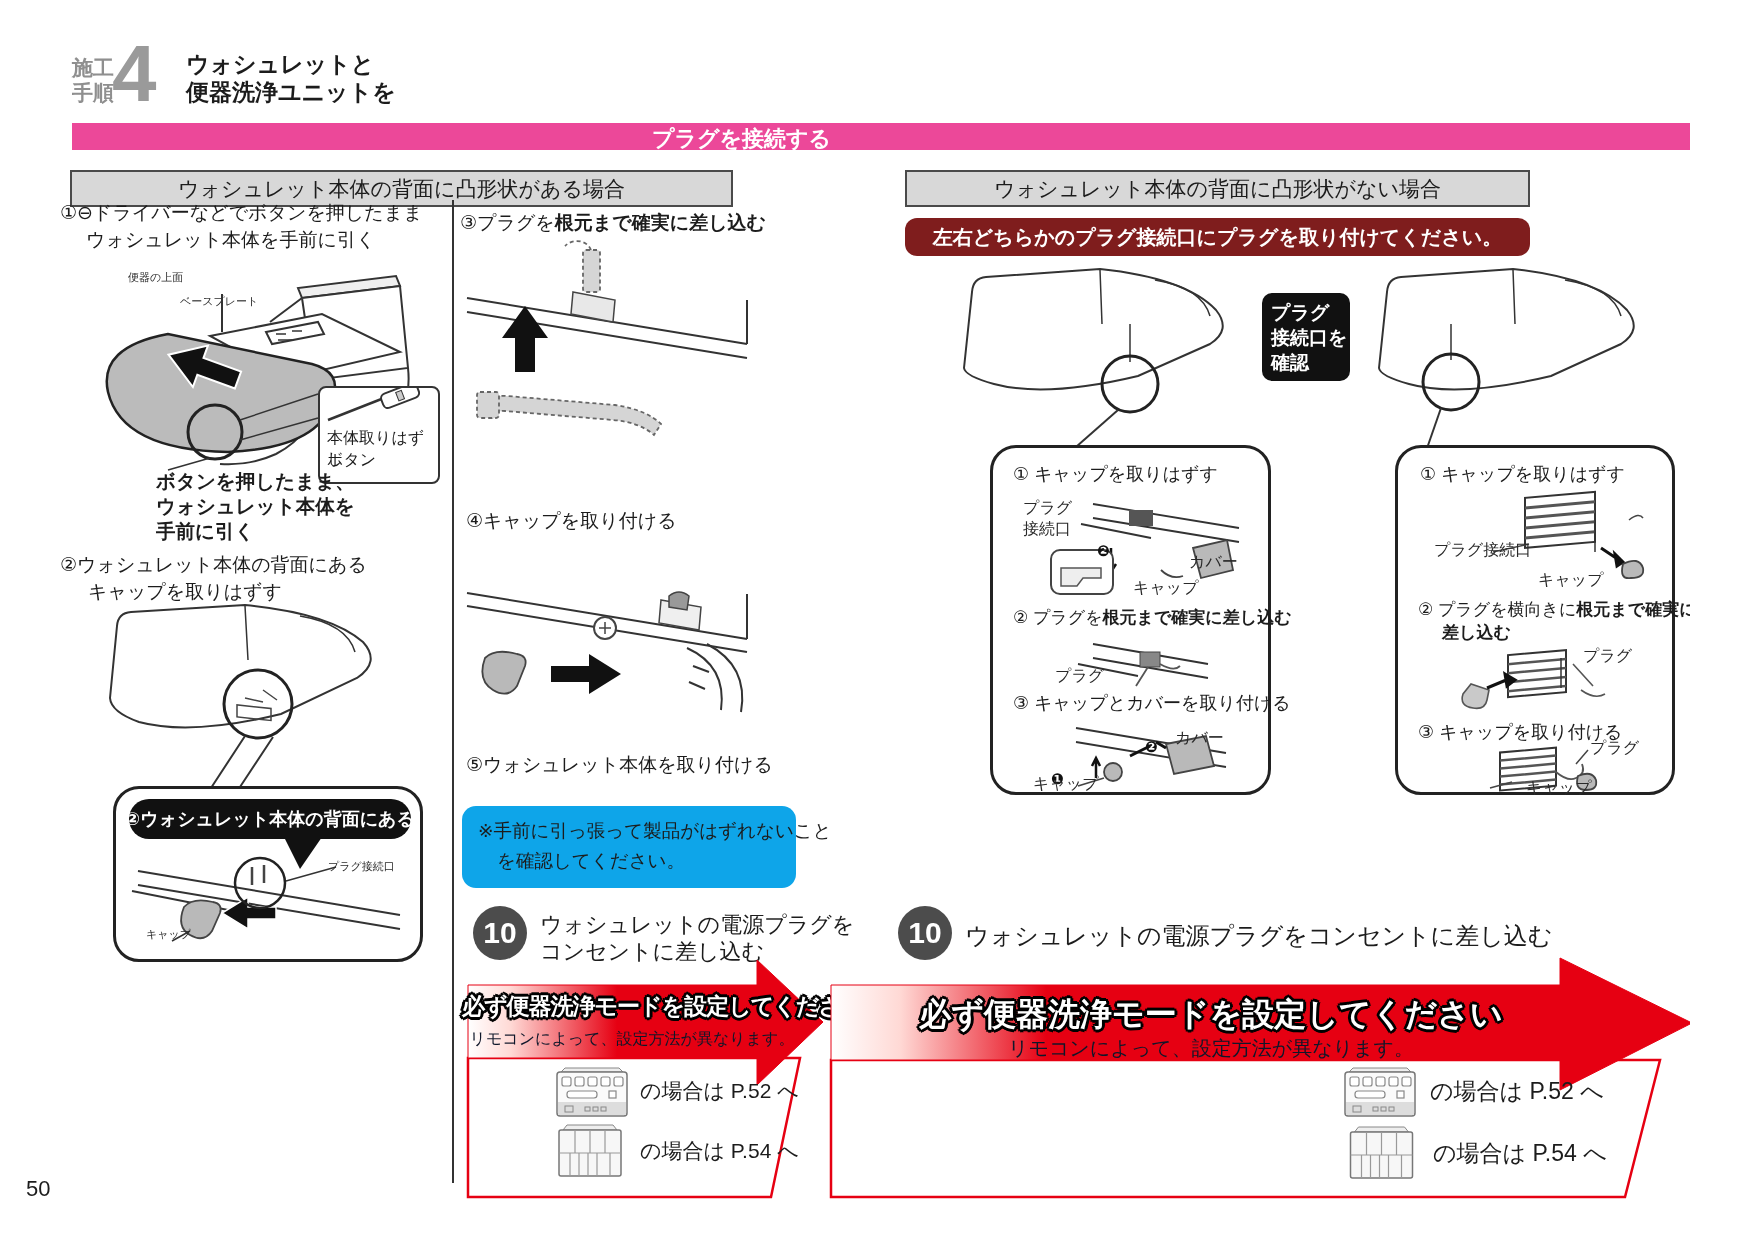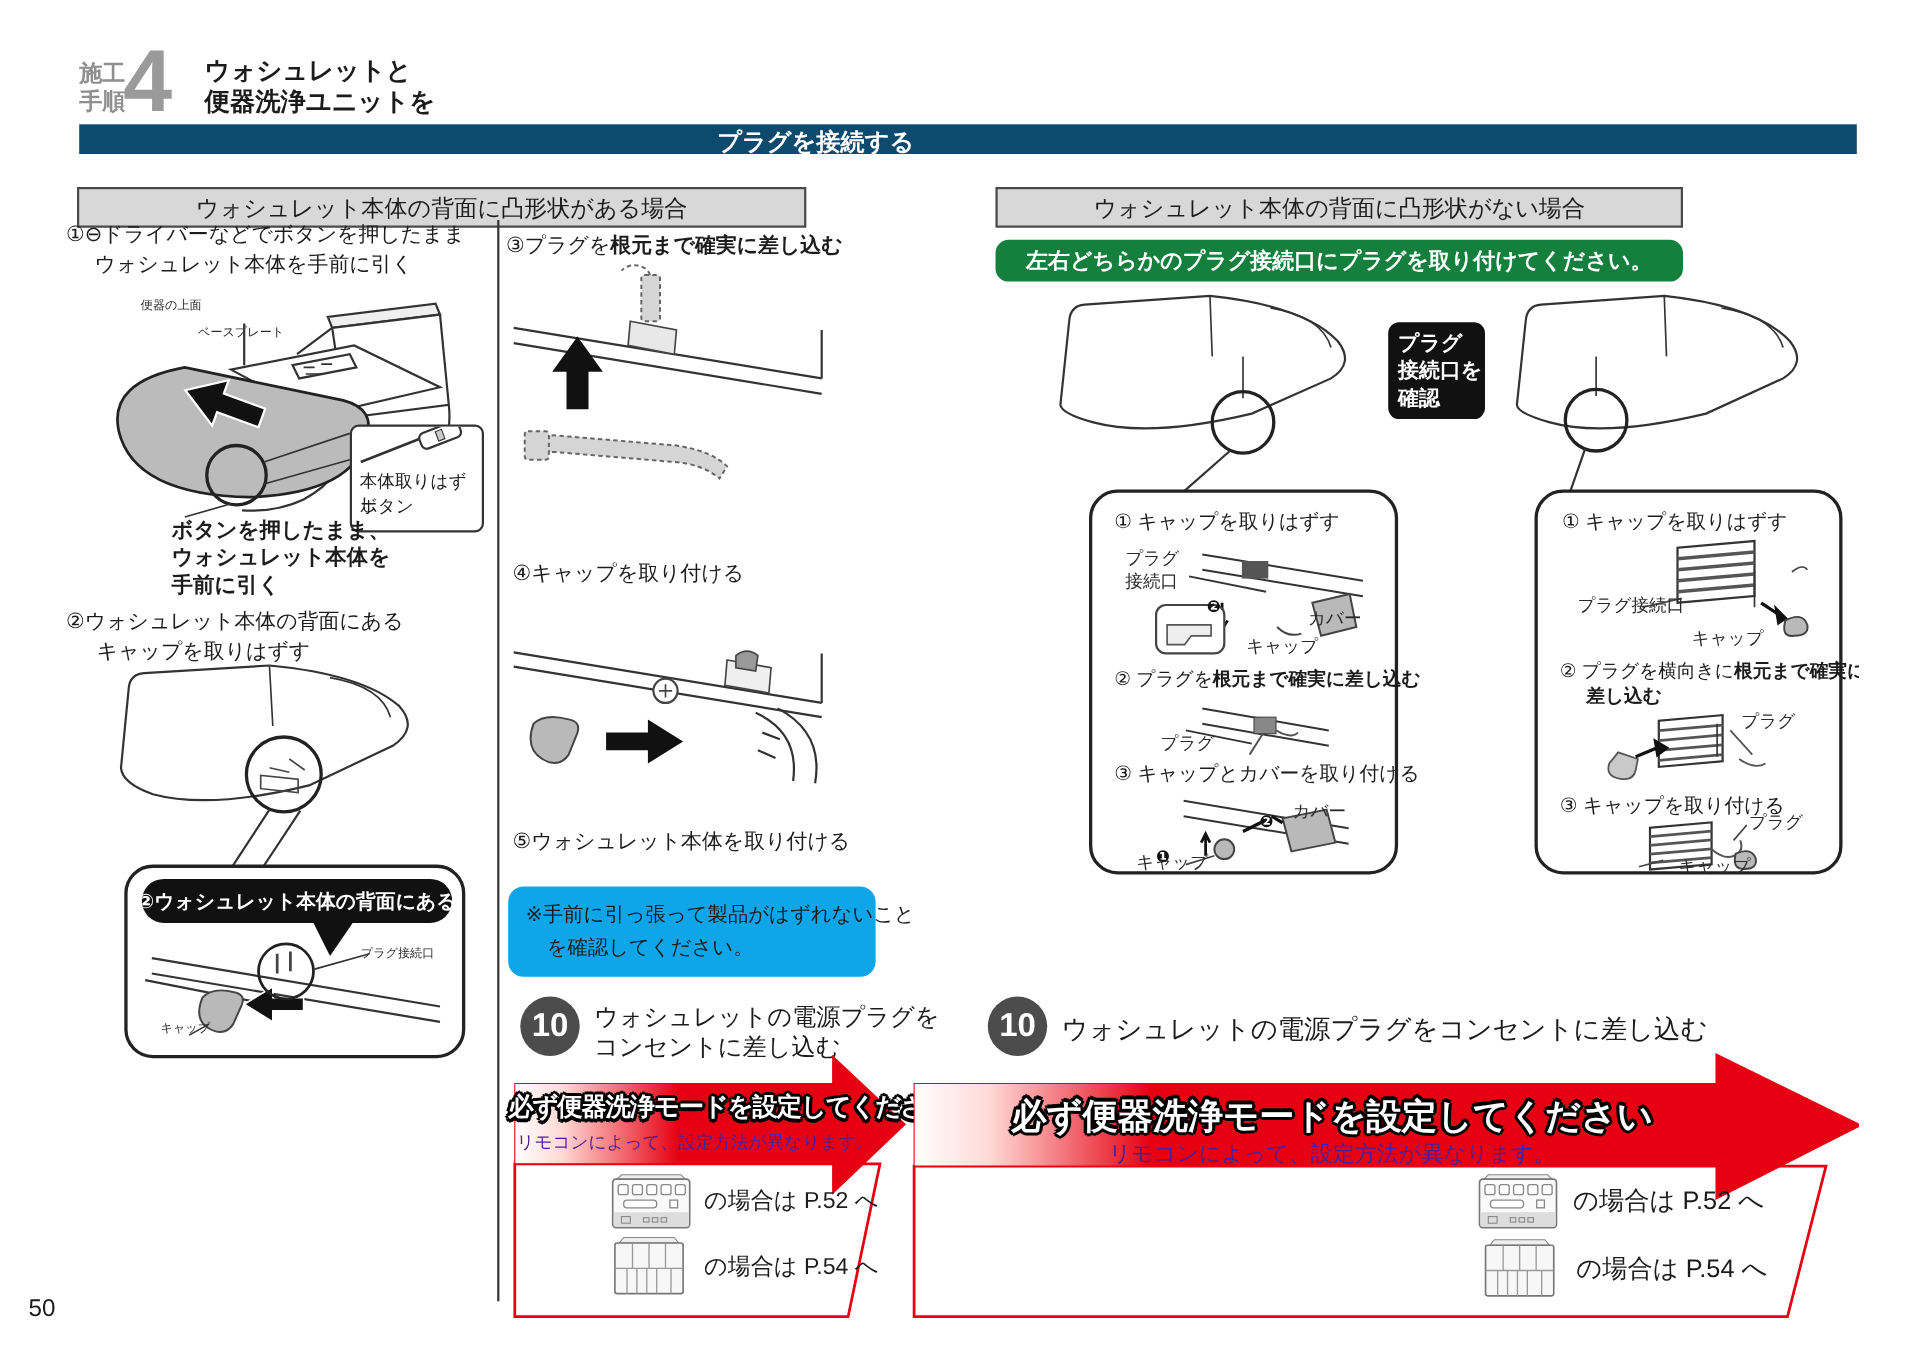--- a/index.html
+++ b/index.html
@@ -6,41 +6,41 @@
   body{font-family:"Liberation Sans","DejaVu Sans",sans-serif;color:#1c1c1c;}
   #canvas{position:relative;width:1690px;height:1240px;background:#fff;overflow:hidden;border-radius:21px;}
   .abs{position:absolute;}
   .b{font-weight:bold;}
   .hdrbox{background:#d8d8d8;border:2px solid #4a4a4a;display:flex;align-items:center;justify-content:center;font-size:21px;box-sizing:border-box;}
   .bubble{border:3px solid #222;border-radius:26px;background:#fff;box-sizing:border-box;margin-left:28px;}
   .stept{font-size:19px;white-space:nowrap;}
   .lbl{font-size:11px;white-space:nowrap;color:#2a2a2a;}
   .outline-title{color:#fff;font-weight:bold;text-align:center;white-space:nowrap;
     text-shadow:-2px -2px 0 #000,2px -2px 0 #000,-2px 2px 0 #000,2px 2px 0 #000,0 3px 0 #000,0 -3px 0 #000,3px 0 0 #000,-3px 0 0 #000;}
-  .bannersub{color:#4c1d95;text-align:center;white-space:nowrap;}
+  .bannersub{color:#0f172a;text-align:center;white-space:nowrap;}
   .stepcircle{background:#4c4c4c;border-radius:50%;color:#fff;font-weight:bold;display:flex;align-items:center;justify-content:center;}
   svg{display:block;}
   .marker{font-size:15px;font-weight:bold;color:#111;}
 </style>
 </head>
 <body>
 
 <div id="canvas">
 
   <div class="abs" style="left:72px;top:55px;font-size:21px;line-height:25px;color:#8f8f8f;font-weight:bold;">
     <div>施工</div>
     <div>手順</div>
   </div>
   <div class="abs" style="left:112px;top:28px;font-size:80px;font-weight:bold;color:#9a9a9a;">4</div>
   <div class="abs" style="left:186px;top:50px;font-size:23px;line-height:28px;font-weight:600;">
     <div>ウォシュレットと</div>
     <div>便器洗浄ユニットを</div>
   </div>
 
-  <div class="abs" style="left:72px;top:113px;width:1616px;height:27px;background:#0c4a6e;">
+  <div class="abs" style="left:72px;top:123px;width:1616px;height:27px;background:#ec4899;padding-left:16px;">
     <span class="abs" style="left:580px;top:1px;color:#fff;font-size:22px;font-weight:600;">プラグを接続する</span>
   </div>
 
   <div class="abs hdrbox" style="left:70px;top:170px;width:663px;height:37px;">ウォシュレット本体の背面に凸形状がある場合</div>
 
   <div class="abs" style="left:452px;top:200px;width:1.5px;height:983px;background:#333;"></div>
 
   <div class="abs stept" style="left:60px;top:200px;">①⊖ドライバーなどでボタンを押したまま</div>
   <div class="abs stept" style="left:86px;top:227px;">ウォシュレット本体を手前に引く</div>
 
@@ -198,21 +198,21 @@
         <line x1="24" y1="31" x2="24" y2="54"></line>
       <line x1="33" y1="31" x2="33" y2="54"></line>
         <line x1="42" y1="31" x2="42" y2="54"></line>
         <line x1="55" y1="31" x2="55" y2="54"></line>
     </g>
   </svg>
   <div class="abs" style="left:640px;top:1137px;font-size:21px;white-space:nowrap;">の場合は P.54 へ</div>
 
   <div class="abs hdrbox" style="left:905px;top:170px;width:625px;height:37px;">ウォシュレット本体の背面に凸形状がない場合</div>
 
-  <div class="abs" style="left:905px;top:218px;width:625px;height:38px;background:#15803d;border-radius:12px;color:#fff;display:flex;align-items:center;justify-content:center;font-size:20px;font-weight:600;white-space:nowrap;">左右どちらかのプラグ接続口にプラグを取り付けてください。</div>
+  <div class="abs" style="left:905px;top:218px;width:625px;height:38px;background:#7f1d1d;border-radius:12px;color:#fff;display:flex;align-items:center;justify-content:center;font-size:20px;font-weight:600;white-space:nowrap;">左右どちらかのプラグ接続口にプラグを取り付けてください。</div>
 
   <svg class="abs" style="left:950px;top:262px;" width="295" height="196" viewBox="0 0 295 196">
     <path d="M14,106 L22,30 Q23,16 36,15 L150,7 Q236,16 266,48 Q282,68 260,82 L188,114 Q96,136 44,122 Q15,114 14,106 Z" fill="#fff" stroke="#333" stroke-width="2"></path>
     <path d="M150,8 L152,62 M205,18 Q252,26 260,54" fill="none" stroke="#333" stroke-width="1.5"></path>
     <line x1="180" y1="62" x2="180" y2="100" stroke="#333" stroke-width="1.5"></line>
     <circle cx="180" cy="122" r="28" fill="none" stroke="#222" stroke-width="3"></circle>
     <path d="M168,148 L118,192" stroke="#333" stroke-width="2"></path>
   </svg>
 
   <div class="abs" style="left:1262px;top:293px;width:88px;height:88px;background:#111;border-radius:10px;color:#fff;font-size:19px;font-weight:bold;line-height:25px;padding:7px 0 0 9px;box-sizing:border-box;">

